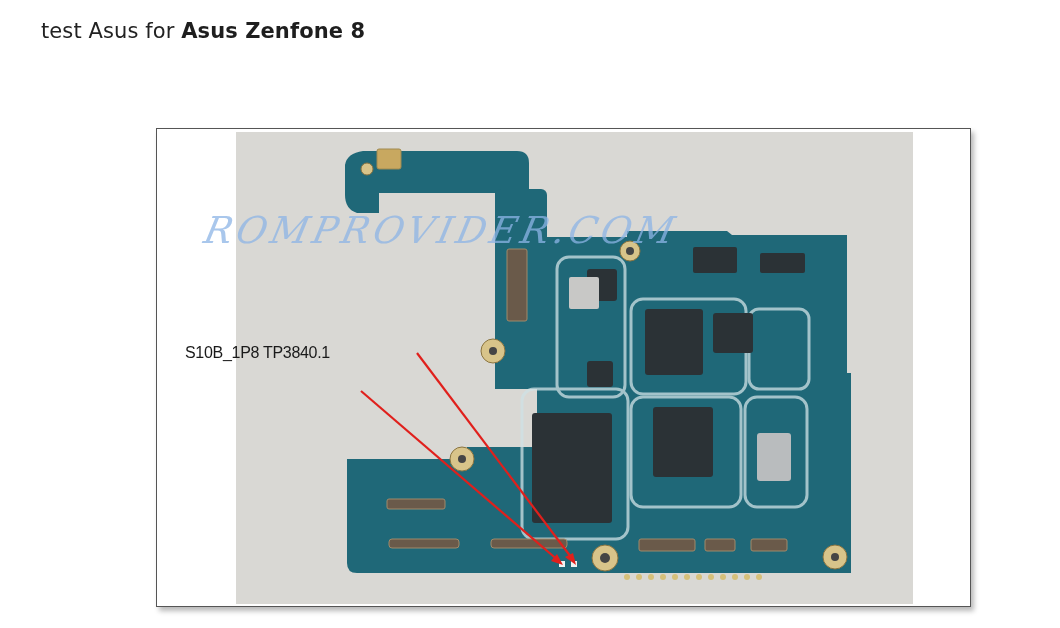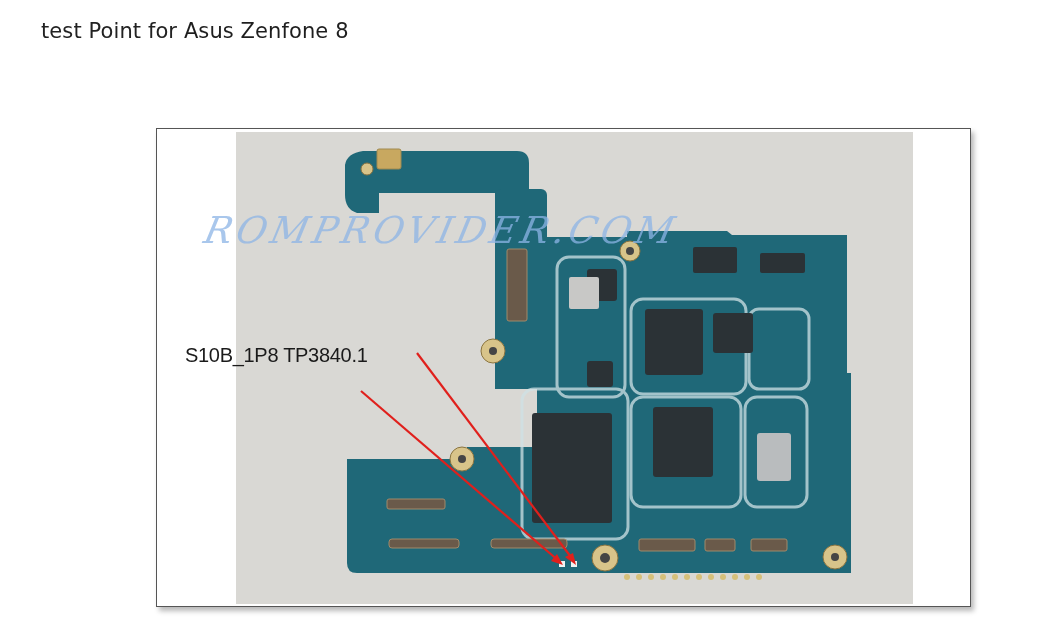--- a/index.html
+++ b/index.html
@@ -1,32 +1,32 @@
 <!DOCTYPE html>
 <html><head>
 <meta charset="utf-8">
 <style>
   html, body { margin: 0; padding: 0; background: #ffffff; }
   body { width: 1060px; height: 628px; position: relative; overflow: hidden;
          font-family: "DejaVu Sans", sans-serif; color: #222; }
   .title { position: absolute; left: 41px; top: 17px; font-size: 21px; line-height: 28px; letter-spacing: 0.1px; }
-  .title b { font-weight: normal; color: #1e1e1e; }
+  .title b { font-weight: bold; color: #1e1e1e; }
   .figure { position: absolute; left: 156px; top: 128px; width: 813px; height: 477px;
             border: 1px solid #555; background: #fff;
             box-shadow: 3px 4px 5px rgba(0,0,0,0.28); }
   .photo { position: absolute; left: 79px; top: 3px; width: 677px; height: 472px; background: #d9d8d4; }
   .figure svg { position: absolute; left: 0; top: 0; }
-  .label { position: absolute; font-family: "Liberation Sans", sans-serif; font-size: 20px; color: #1a1a1a; letter-spacing: -0.3px; }
+  .label { position: absolute; font-family: "Liberation Sans", sans-serif; font-size: 16px; color: #1a1a1a; letter-spacing: -0.3px; }
   .watermark { position: absolute; left: 48px; top: 80px; font-family: "DejaVu Serif", serif; font-style: italic;
                font-size: 37px; color: rgba(140,180,230,0.75); letter-spacing: 4px; transform: skewX(-12deg); }
 </style>
 </head>
 <body>
 
-<div class="title"><span>test Point for </span><b>Asus Zenfone 8</b></div>
+<div class="title"><span>test Asus for </span><b>Asus Zenfone 8</b></div>
 
 <div class="figure">
   <div class="photo"></div>
 
   <svg width="813" height="477" viewBox="0 0 813 477">
 
     <g fill="#1f6878">
 
       <path d="M188,36 Q190,24 206,22 L360,22 Q372,22 372,34 L372,108 L338,108 L338,64 L222,64 L222,84 L200,84 Q188,80 188,66 Z"></path>
 

